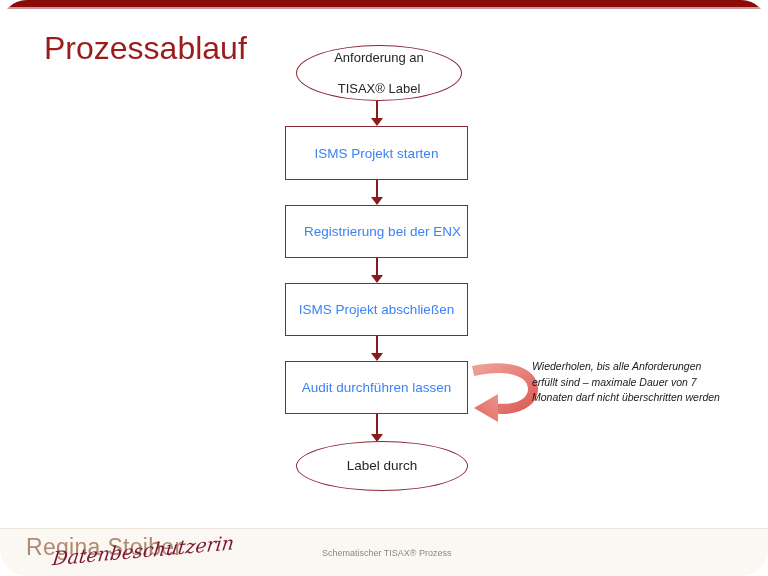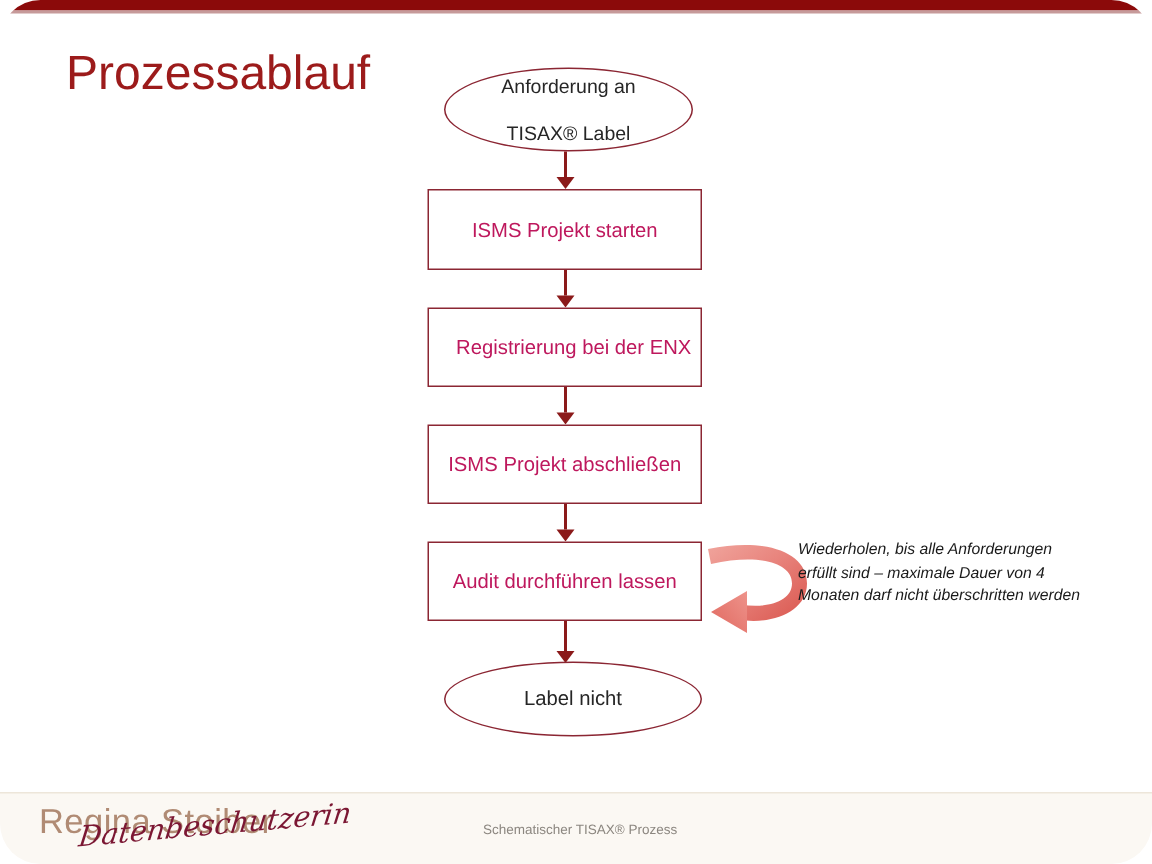--- a/index.html
+++ b/index.html
@@ -52,21 +52,21 @@
 
   
   .flow-box {
     position: absolute;
     box-sizing: border-box;
     border: 1.5px solid #8B2633;
     background: #ffffff;
     display: flex;
     align-items: center;
     justify-content: center;
-    color: #be185d;
+    color: #3b82f6;
     font-size: 13.5px;
     text-align: center;
   }
   .flow-ellipse {
     position: absolute;
     box-sizing: border-box;
     border: 1.2px solid #8B2633;
     border-radius: 50%;
     background: #ffffff;
     display: flex;
@@ -227,21 +227,21 @@
   <div class="flow-box" style="left:285px; top:361px; width:183px; height:53px;">
     <span>Audit durchführen lassen</span>
   </div>
 
   <div class="connector" style="left:370px; top:414px; height:28px;">
     <div class="shaft" style="height:20px;"></div>
     <div class="head" style="top:20px;"></div>
   </div>
 
   <div class="flow-ellipse" style="left:296px; top:441px; width:172px; height:50px; font-size:13.5px;">
-    <span>Label nicht</span>
+    <span>Label durch</span>
   </div>
 
   <div class="loop-arrow">
     <svg width="78" height="68" viewBox="0 0 78 68" xmlns="http://www.w3.org/2000/svg">
       <defs>
         <linearGradient id="loopGrad" x1="0" y1="0" x2="1" y2="1">
           <stop offset="0%" stop-color="#F0A49C"></stop>
           <stop offset="45%" stop-color="#E8837C"></stop>
           <stop offset="100%" stop-color="#D9564E"></stop>
         </linearGradient>
@@ -251,21 +251,21 @@
         </linearGradient>
       </defs>
 
       <path d="M6,10 C44,2 72,12 72,33 C72,52 48,61 26,57
                L28,47 C45,50 62,45 62,33 C62,19 40,13 8,20 Z" fill="url(#loopGrad)"></path>
 
       <path d="M32,38 L32,66 L8,52 Z" fill="url(#headGrad)"></path>
     </svg>
   </div>
 
-  <div class="note note-right">Wiederholen, bis alle Anforderungen erfüllt sind – maximale Dauer von 4 Monaten darf nicht überschritten werden</div>
+  <div class="note note-right">Wiederholen, bis alle Anforderungen erfüllt sind – maximale Dauer von 7 Monaten darf nicht überschritten werden</div>
 
   <div class="footer-band"></div>
   <div class="footer-rule"></div>
 
   <div class="logo">
     <div class="logo-name">Regina Stoiber</div>
     <div class="logo-script">Datenbeschutzerin</div>
   </div>
 
   <div class="footer-caption">Schematischer TISAX® Prozess</div>

